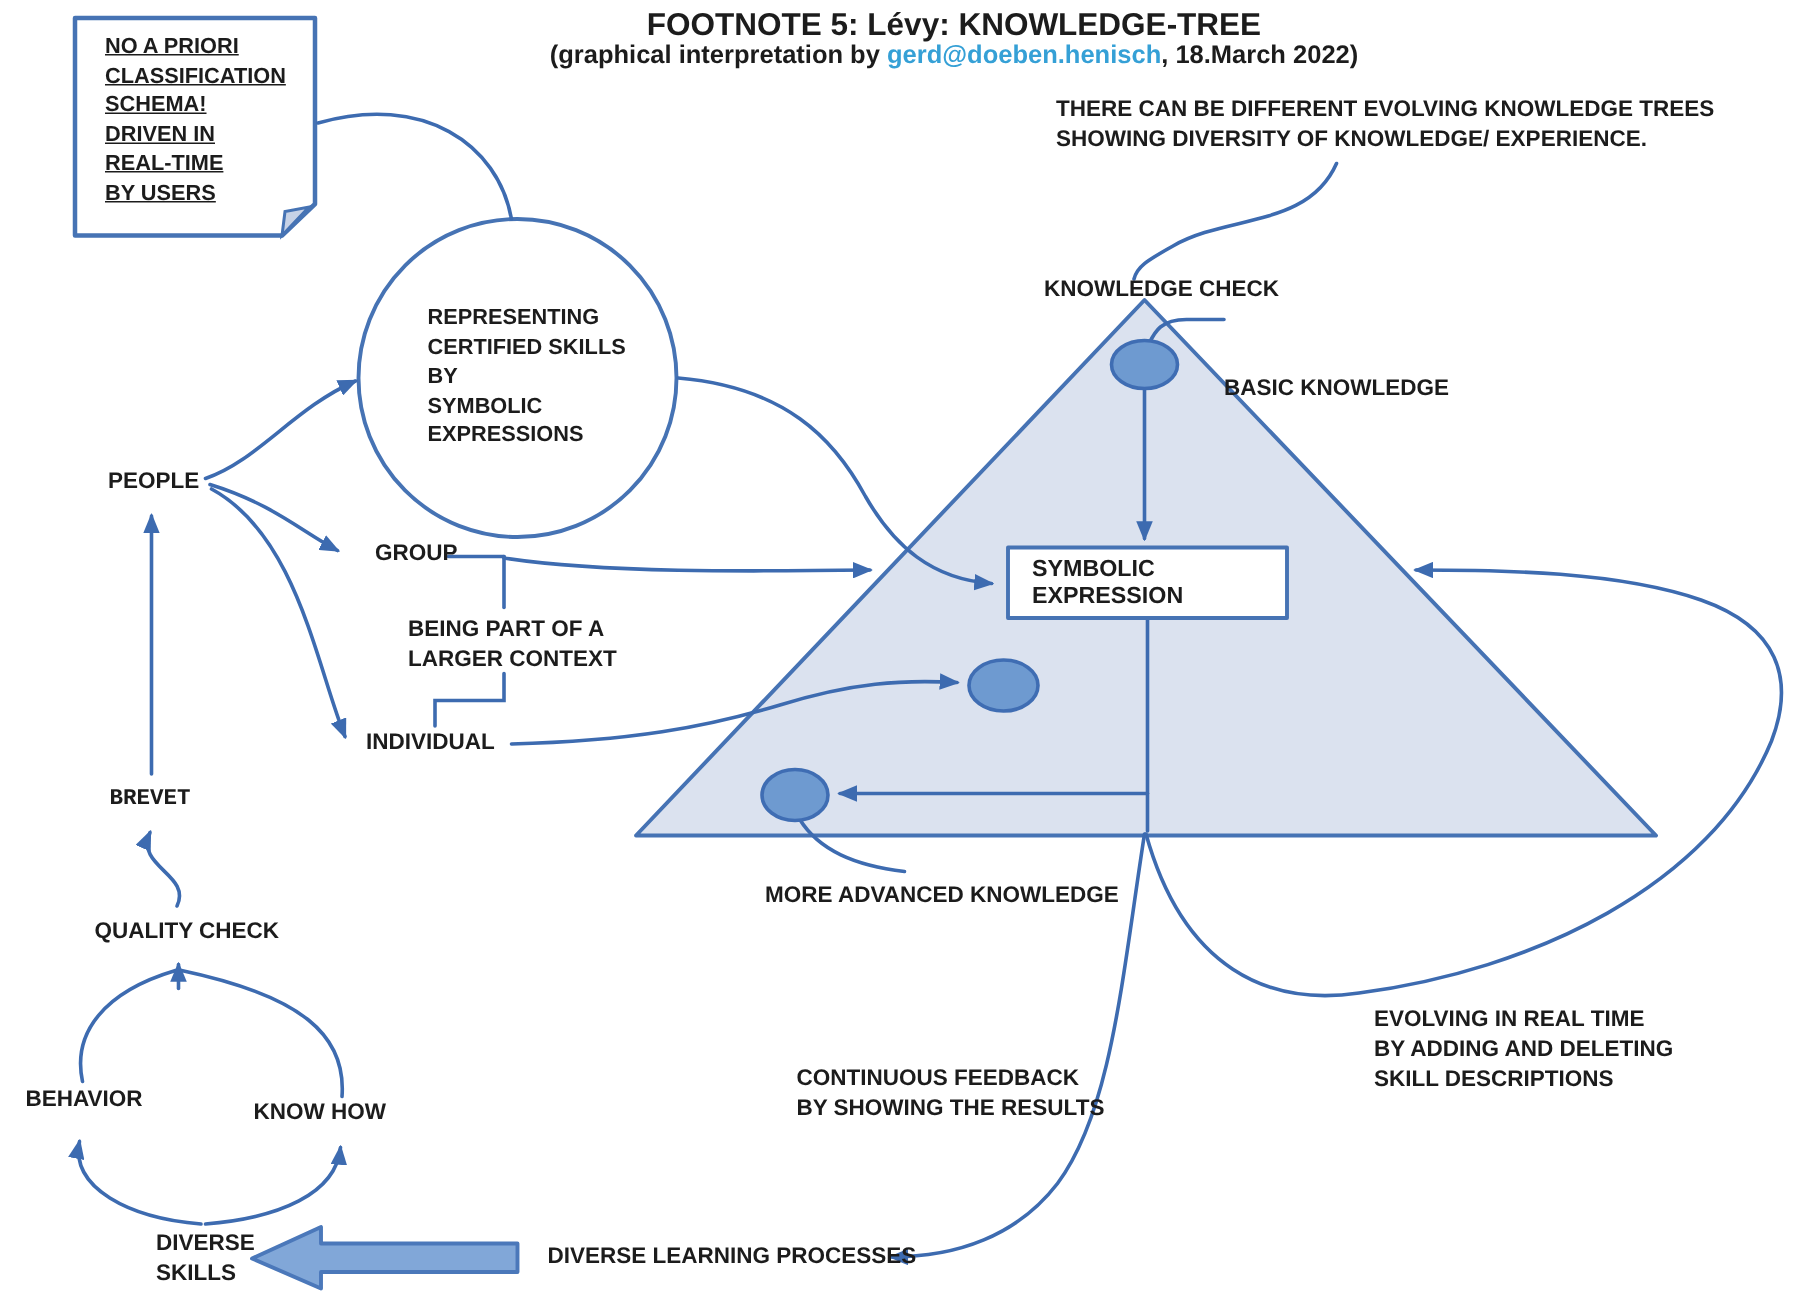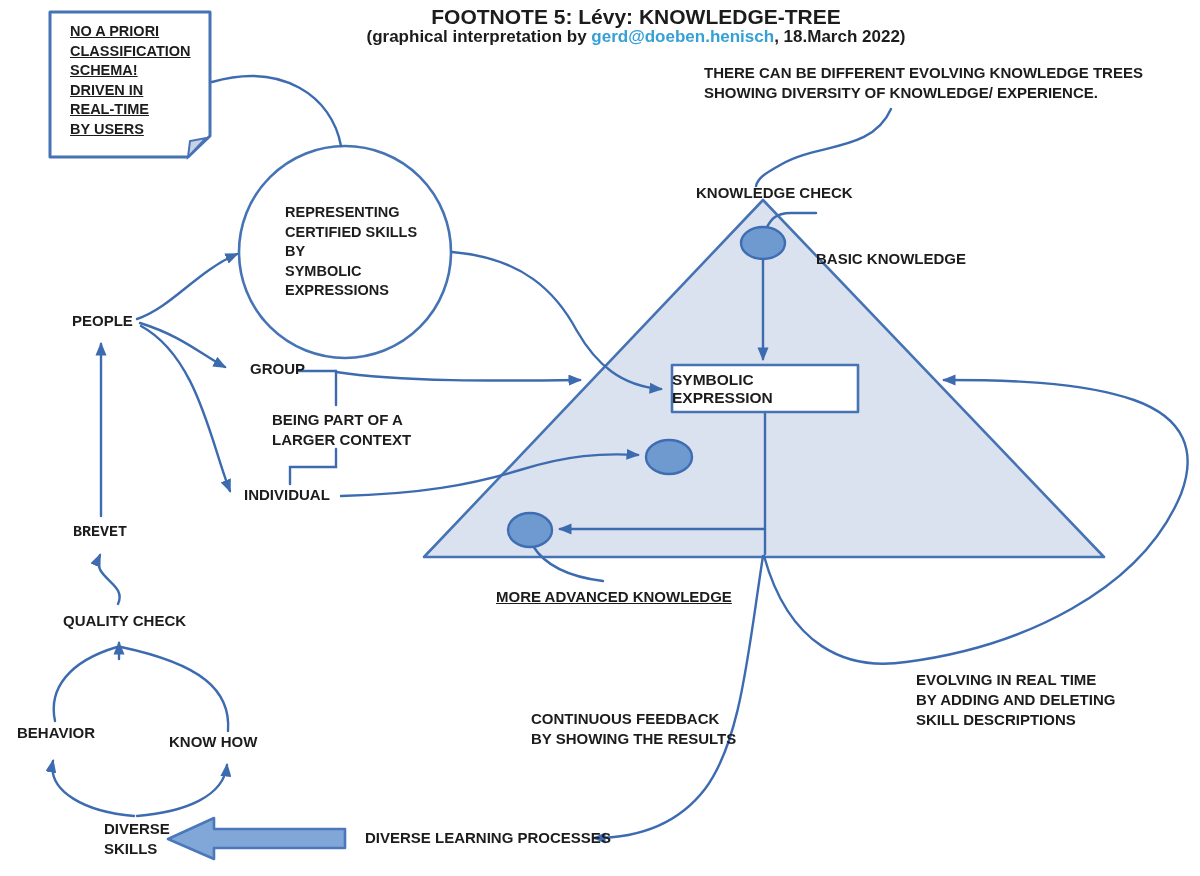--- a/index.html
+++ b/index.html
@@ -22,21 +22,21 @@
   }
   .title-block{position:absolute;left:336px;top:5px;width:600px;text-align:center;}
   .title{font-weight:bold;font-size:21px;line-height:24px;}
   .subtitle{font-weight:bold;font-size:17px;line-height:14px;margin-top:1px;}
   .subtitle .link{color:var(--link,#35a0d6);text-decoration:none;cursor:pointer;}
   .note-text{left:70px;top:22px;width:135px;font-size:14.5px;line-height:19.5px;text-decoration:underline;}
   .circle-text{left:285px;top:203px;width:160px;font-size:14.5px;line-height:19.5px;}
   .box-text{
     position:absolute;left:672px;top:365px;width:186px;height:47px;
     display:flex;align-items:center;justify-content:center;
-    font-weight:bold;font-size:15.5px;
+    font-weight:bold;font-size:15.5px;padding-left:16px;
   }
 </style>
 </head>
 <body>
 
 <div class="stage">
 
   <svg class="artwork" width="1200" height="876" viewBox="0 0 1200 876">
     <defs>
       <marker id="arr" markerWidth="5.6" markerHeight="4.6" refX="4.8" refY="2.3" orient="auto" markerUnits="strokeWidth">
@@ -122,15 +122,15 @@
   <div class="lbl" style="left:17px;top:723px;">BEHAVIOR</div>
   <div class="lbl" style="left:169px;top:732px;">KNOW HOW</div>
   <div class="lbl" style="left:104px;top:819px;">DIVERSE
 SKILLS</div>
   <div class="lbl" style="left:347px;top:828px;margin-left:18px;">DIVERSE LEARNING PROCESSES</div>
   <div class="lbl" style="left:916px;top:670px;">EVOLVING IN REAL TIME
 BY ADDING AND DELETING
 SKILL DESCRIPTIONS</div>
   <div class="lbl" style="left:531px;top:709px;">CONTINUOUS FEEDBACK
 BY SHOWING THE RESULTS</div>
-  <div class="lbl" style="left:496px;top:587px;text-decoration:underline;">MORE ADVANCED KNOWLEDGE</div>
+  <div class="lbl" style="left:510px;top:587px;">MORE ADVANCED KNOWLEDGE</div>
 
 </div>
 
 </body></html>

